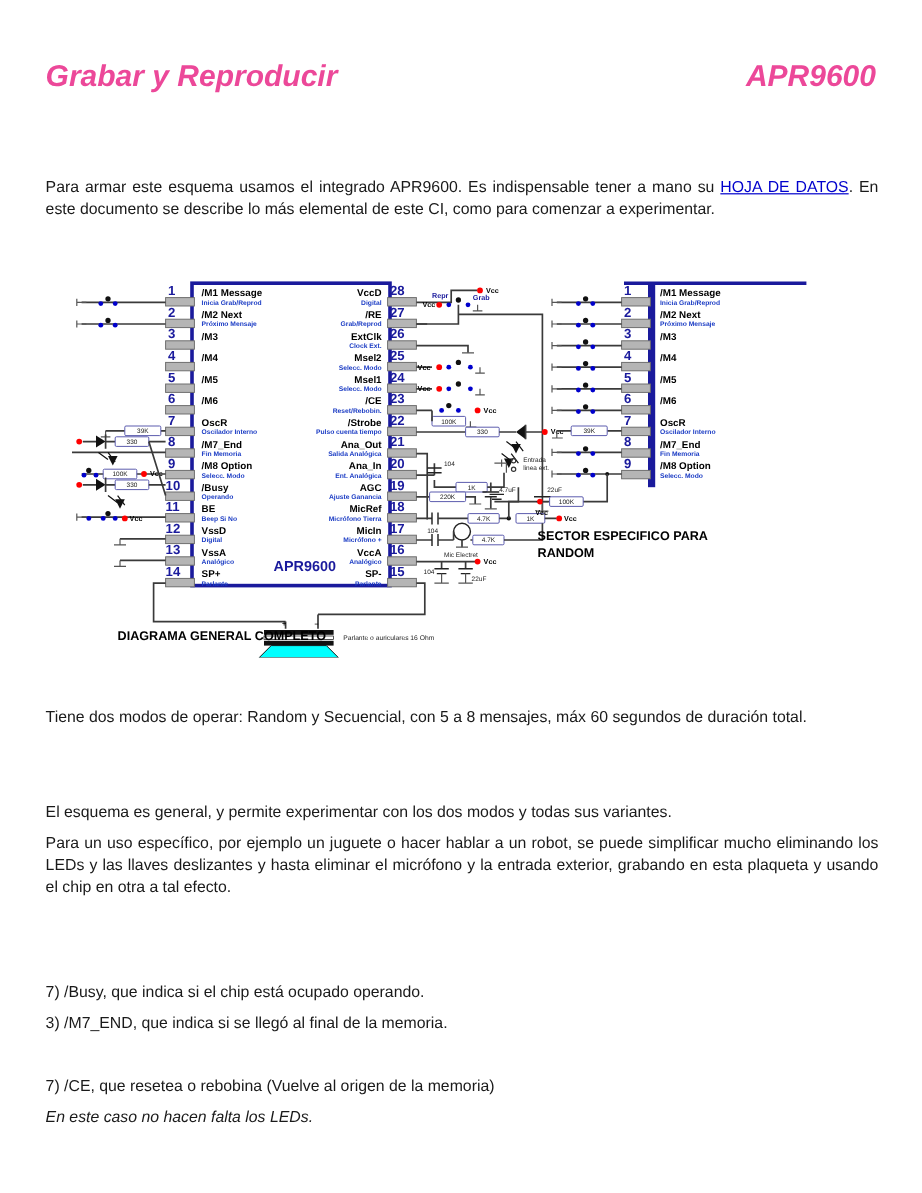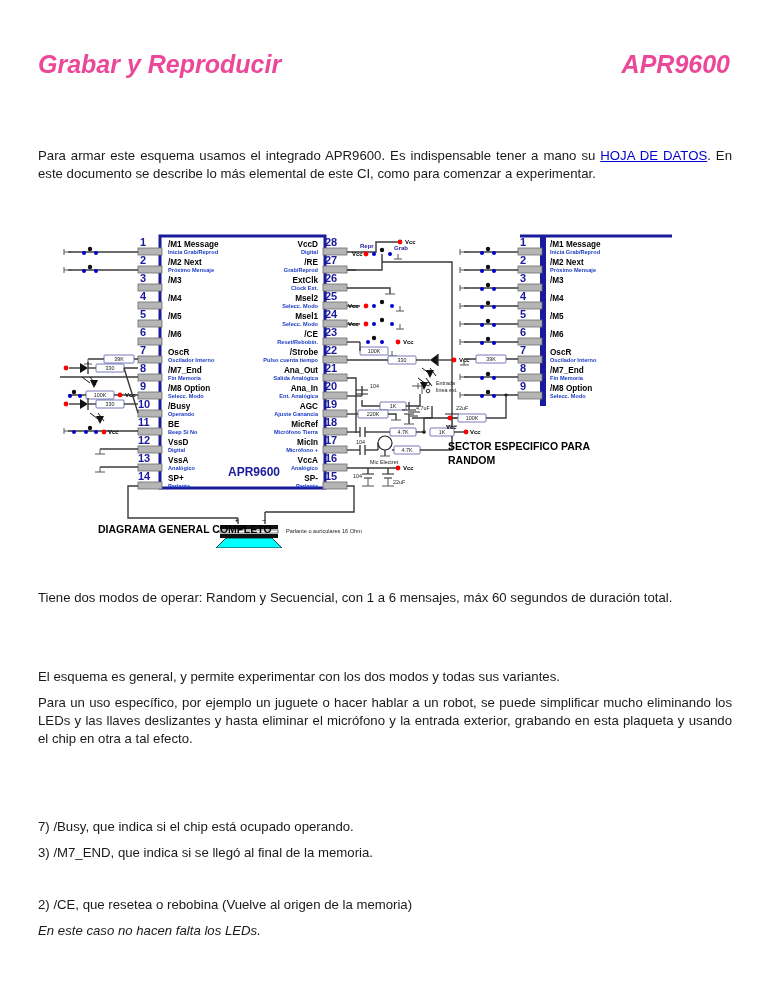--- a/index.html
+++ b/index.html
@@ -569,22 +569,22 @@
         <text class="lbl" x="386" y="201">Vcc</text>
       </g>
 
       <text x="388" y="222" font-family="Liberation Sans, sans-serif" font-size="10.5" font-weight="bold" fill="#000">SECTOR ESPECIFICO PARA</text>
       <text x="388" y="236" font-family="Liberation Sans, sans-serif" font-size="10.5" font-weight="bold" fill="#000">RANDOM</text>
 
       <text x="38" y="305" font-family="Liberation Sans, sans-serif" font-size="10.5" font-weight="bold" fill="#000">DIAGRAMA GENERAL COMPLETO</text>
     </svg>
   </div>
 
-  <div class="para" style="top:589px;">Tiene dos modos de operar: Random y Secuencial, con 1 a 6 mensajes, máx 60 segundos de duración total.</div>
+  <div class="para" style="top:589px;">Tiene dos modos de operar: Random y Secuencial, con 5 a 8 mensajes, máx 60 segundos de duración total.</div>
   <div class="para" style="top:694px;">Para un uso específico, por ejemplo un juguete o hacer hablar a un robot, se puede simplificar mucho eliminando los LEDs y las llaves deslizantes y hasta eliminar el micrófono y la entrada exterior, grabando en esta plaqueta y usando el chip en otra a tal efecto.</div>
   <div class="para nojustify" style="top:668px;">El esquema es general, y permite experimentar con los dos modos y todas sus variantes.</div>
 
   <div class="para nojustify" style="top:818px;">7) /Busy, que indica si el chip está ocupado operando.</div>
   <div class="para nojustify" style="top:844px;">3) /M7_END, que indica si se llegó al final de la memoria.</div>
-  <div class="para nojustify" style="top:896px;">2) /CE, que resetea o rebobina (Vuelve al origen de la memoria)</div>
+  <div class="para nojustify" style="top:896px;">7) /CE, que resetea o rebobina (Vuelve al origen de la memoria)</div>
   <div class="para nojustify" style="top:922px;font-style:italic;">En este caso no hacen falta los LEDs.</div>
 
 </div>
 
 </body></html>

